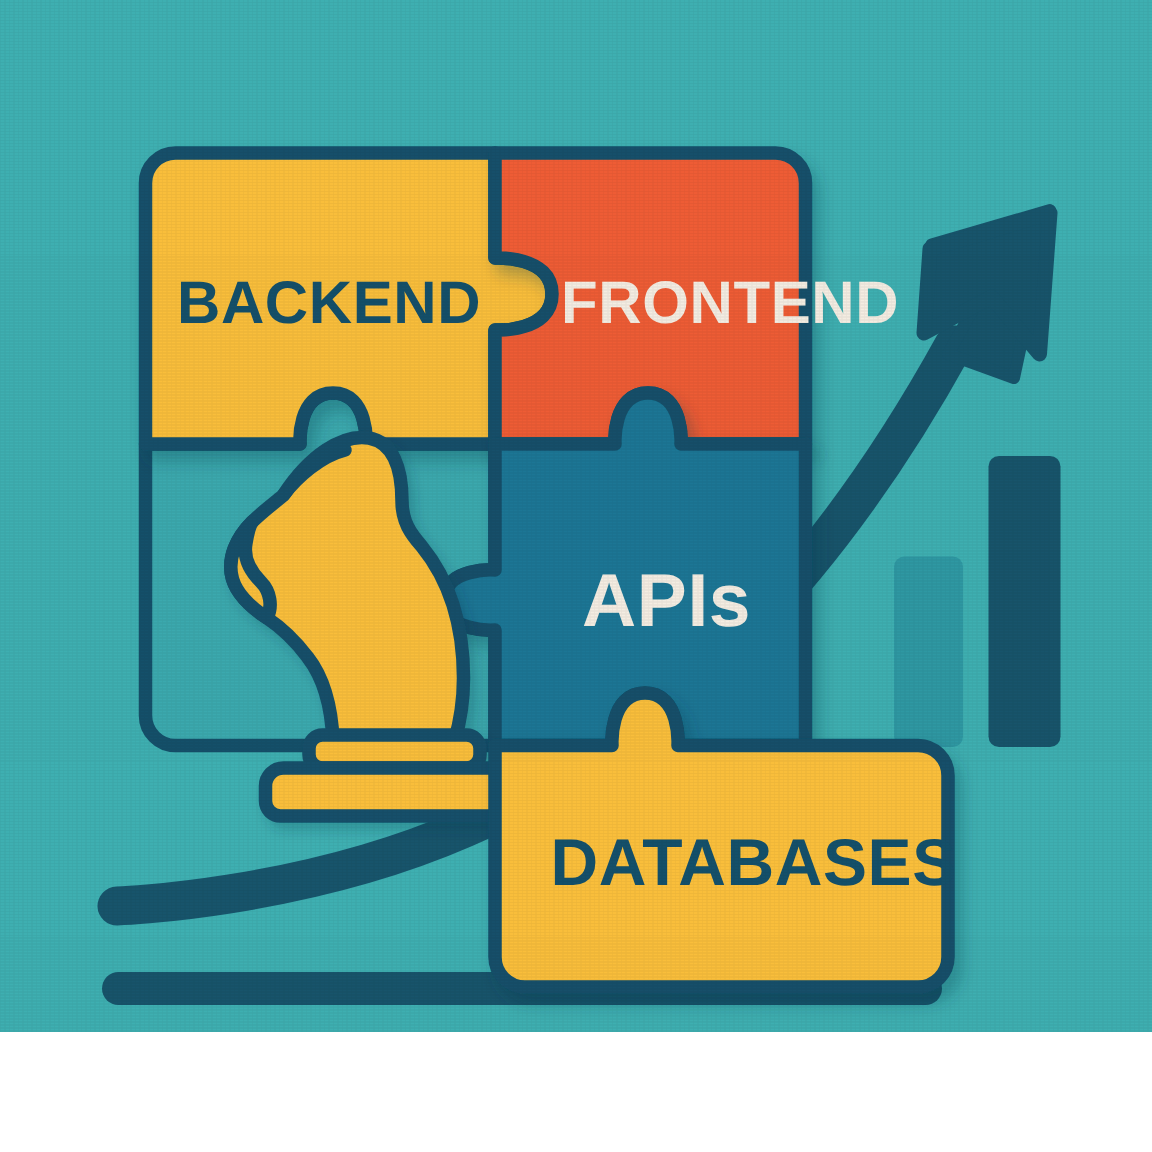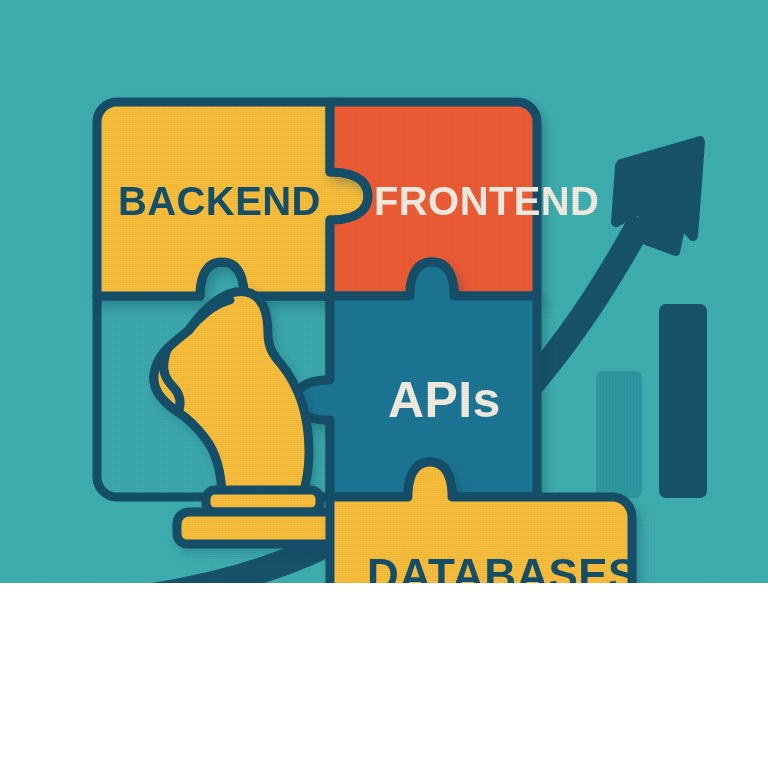--- a/index.html
+++ b/index.html
@@ -7,21 +7,21 @@
     margin: 0;
     padding: 0;
     background: #ffffff;
   }
   body {
     font-family: "Liberation Sans", sans-serif;
   }
   #illustration-canvas {
     position: relative;
     width: 768px;
-    height: 583px;
+    height: 688px;
     overflow: hidden;
   }
   #illustration-canvas svg {
     display: block;
     width: 768px;
     height: 768px;
   }
   .tile-label {
     font-family: "Liberation Sans", sans-serif;
     font-weight: bold;

